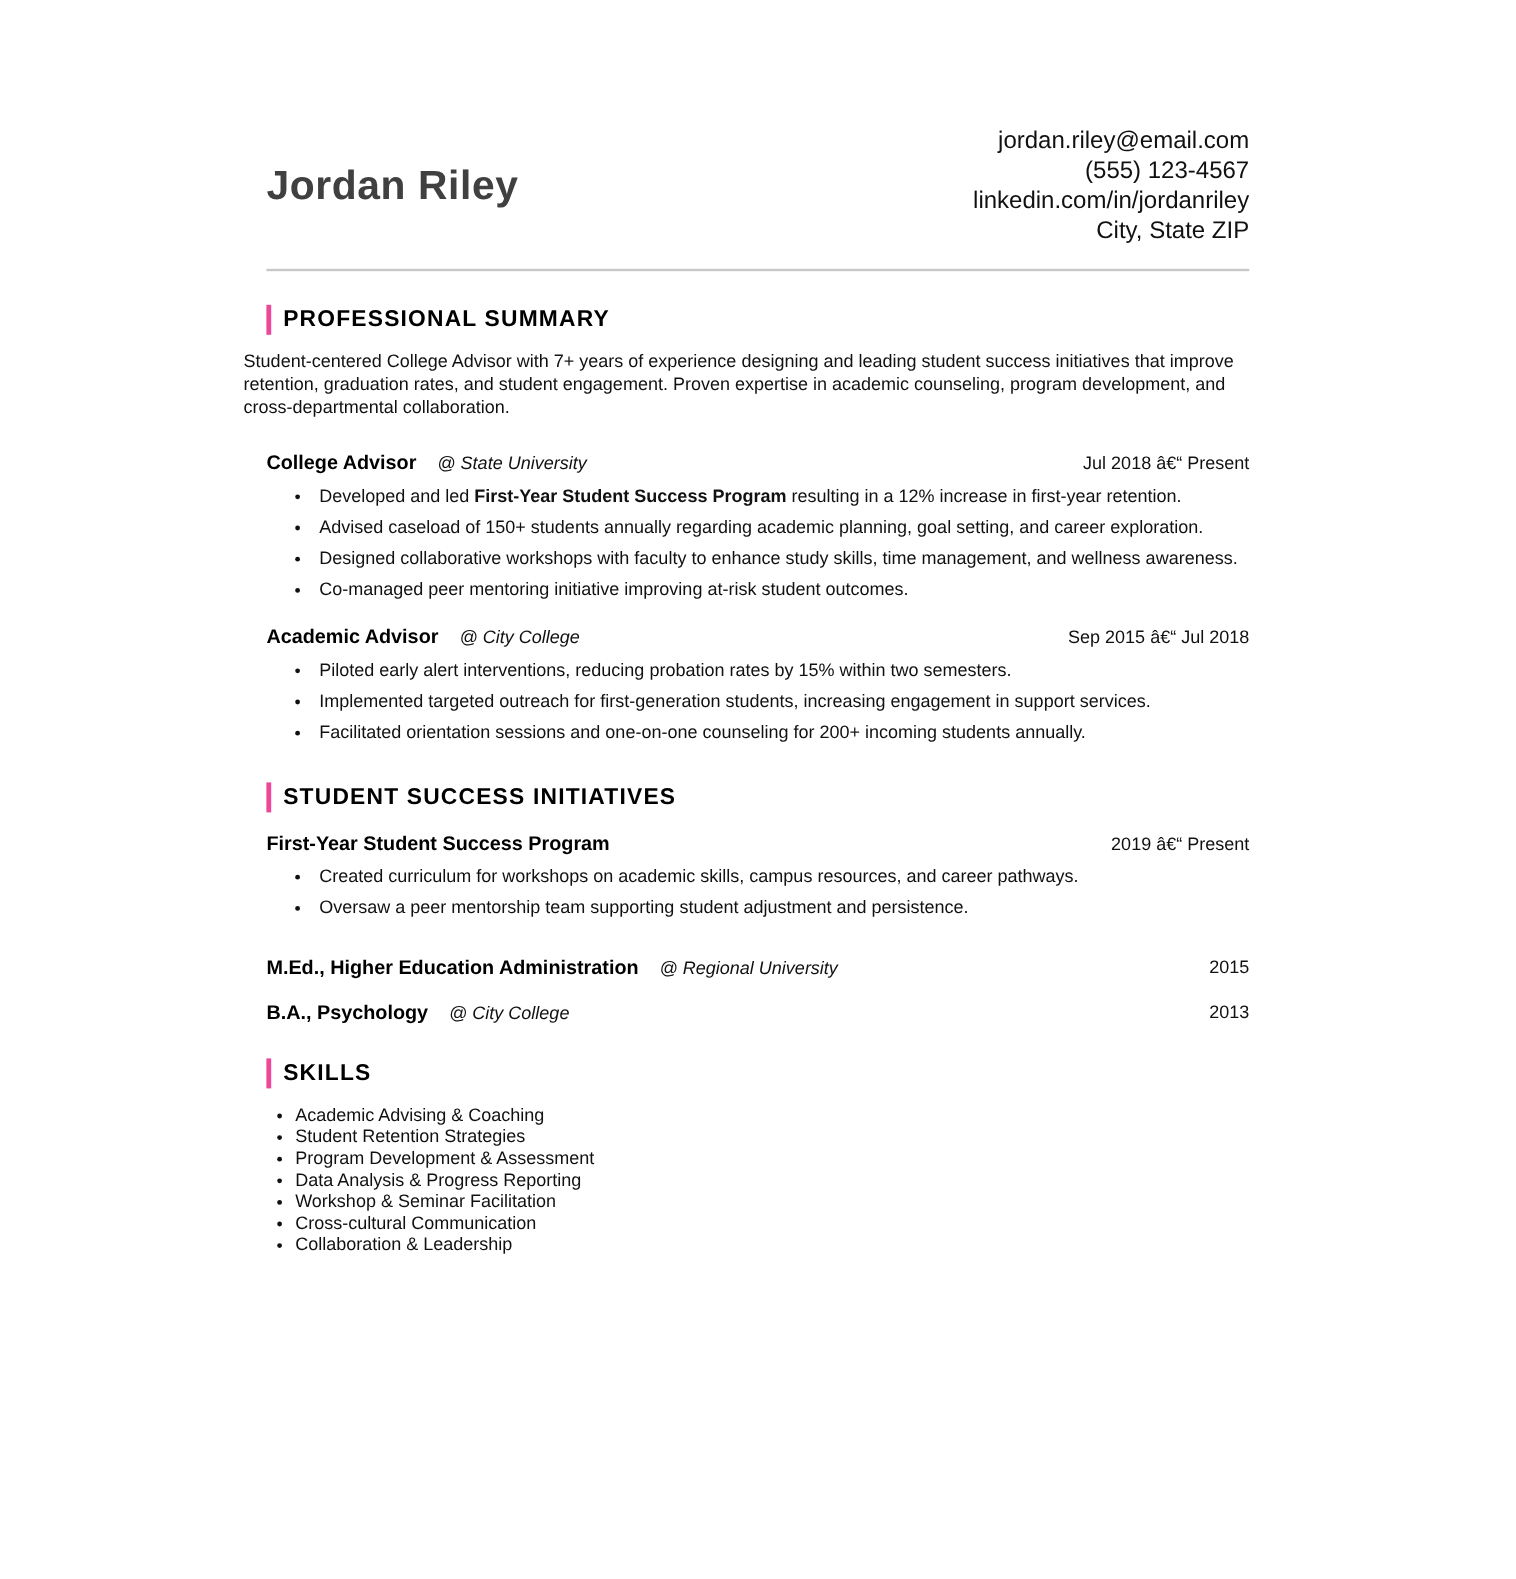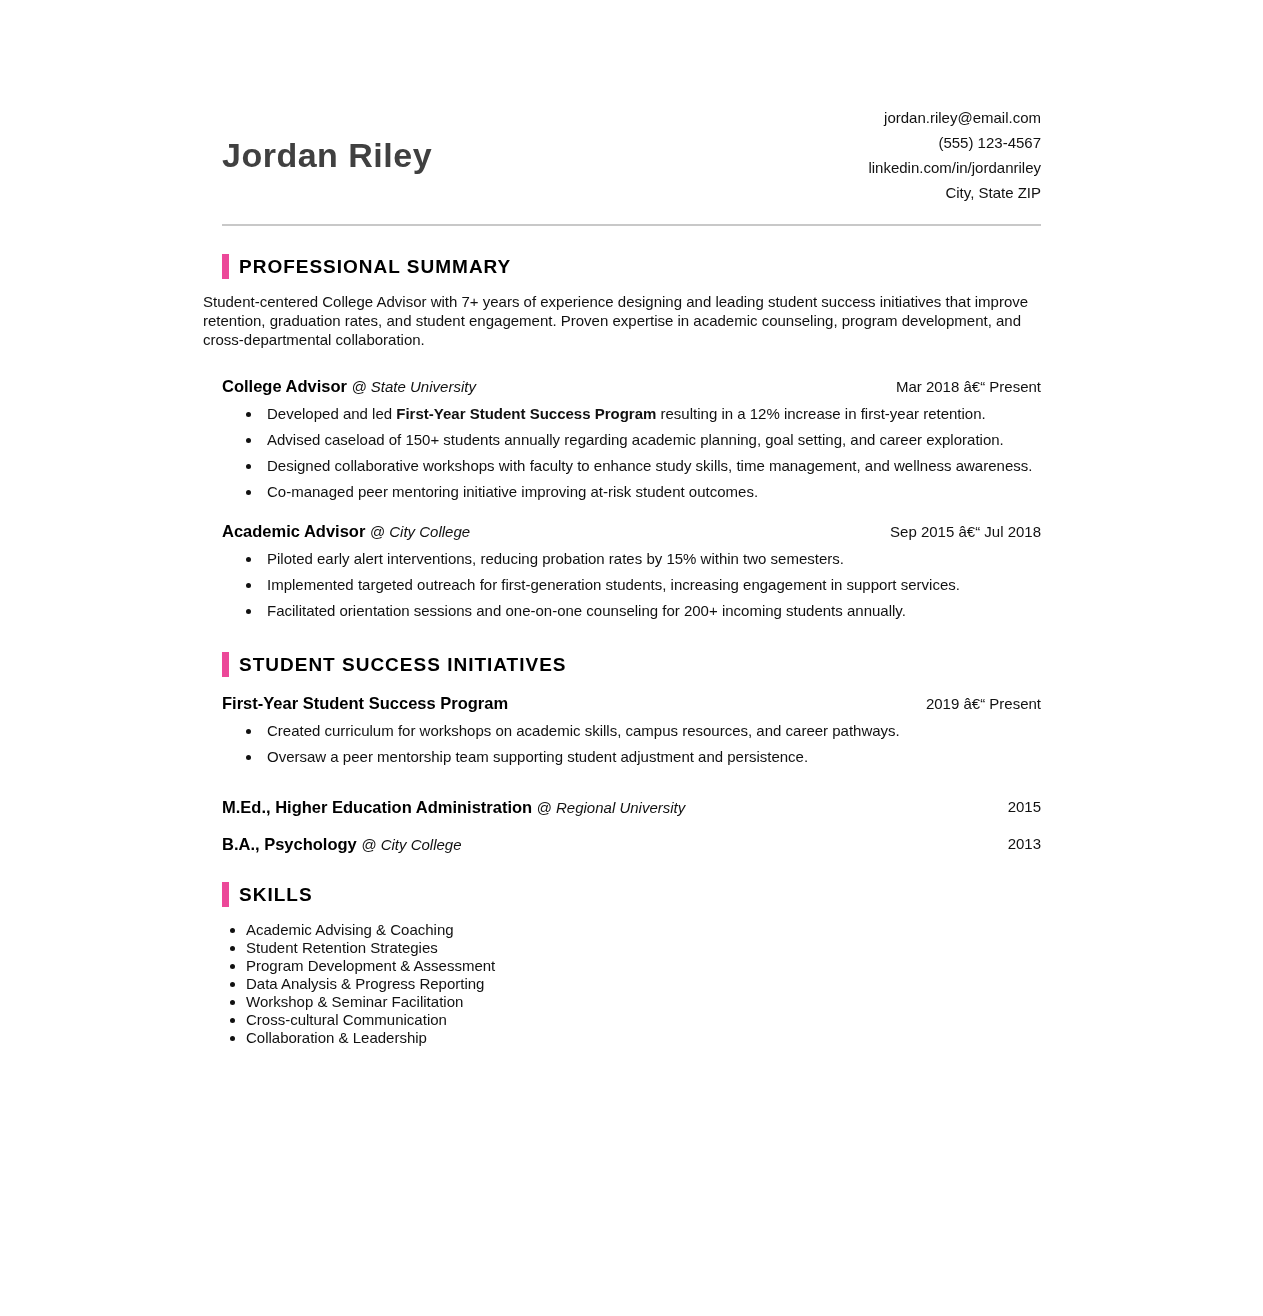--- a/index.html
+++ b/index.html
@@ -15,48 +15,48 @@
 
   
   .header { display: flex; justify-content: space-between; align-items: center; }
   .name {
     margin: 0;
     font-size: 34px;
     font-weight: bold;
     letter-spacing: 0.5px;
     color: #404040;
   }
-  .contact { text-align: right; font-size: 15px; line-height: 25px; color: #111111; }
+  .contact { text-align: right; font-size: 20px; line-height: 25px; color: #111111; }
 
   .divider { border: none; border-top: 2px solid #c8c8c8; margin: 19px 0 0 0; }
 
   
   .section { margin-top: 28px; }
   .sec-h {
     margin: 0;
     font-size: 19px;
     font-weight: bold;
     letter-spacing: 1px;
     color: #000000;
-    border-left: 7px solid #ec4899;
+    border-left: 4px solid #ec4899;
     padding-left: 10px;
     line-height: 25px;
   }
 
   
   .summary-text {
     margin: 13px 0 0 -19px;
     font-size: 15px;
     line-height: 19px;
   }
 
   
   .entry-head { display: flex; justify-content: space-between; align-items: baseline; margin-top: 17px; }
   .entry-title { font-size: 16.5px; font-weight: bold; color: #000000; }
-  .entry-org { font-size: 15px; font-style: italic; }
+  .entry-org { font-size: 15px; font-style: italic; margin-left: 13px; }
   .entry-dates { font-size: 15px; white-space: nowrap; }
 
   
   ul.xp {
     list-style: disc inside;
     margin: 5px 0 0 0;
     padding: 0;
     font-size: 15px;
     line-height: 26px;
   }
@@ -97,21 +97,21 @@
   </div>
 
   <div class="section">
 
     <div>
       <div class="entry-head">
         <div>
           <span class="entry-title">College Advisor</span>
           <span class="entry-org">@ State University</span>
         </div>
-        <span class="entry-dates">Mar 2018 â€“ Present</span>
+        <span class="entry-dates">Jul 2018 â€“ Present</span>
       </div>
       <ul class="xp">
         <li><span>Developed and led </span><strong>First-Year Student Success Program</strong><span> resulting in a 12% increase in first-year retention.</span></li>
         <li>Advised caseload of 150+ students annually regarding academic planning, goal setting, and career exploration.</li>
         <li>Designed collaborative workshops with faculty to enhance study skills, time management, and wellness awareness.</li>
         <li>Co-managed peer mentoring initiative improving at-risk student outcomes.</li>
       </ul>
     </div>
 
     <div>

